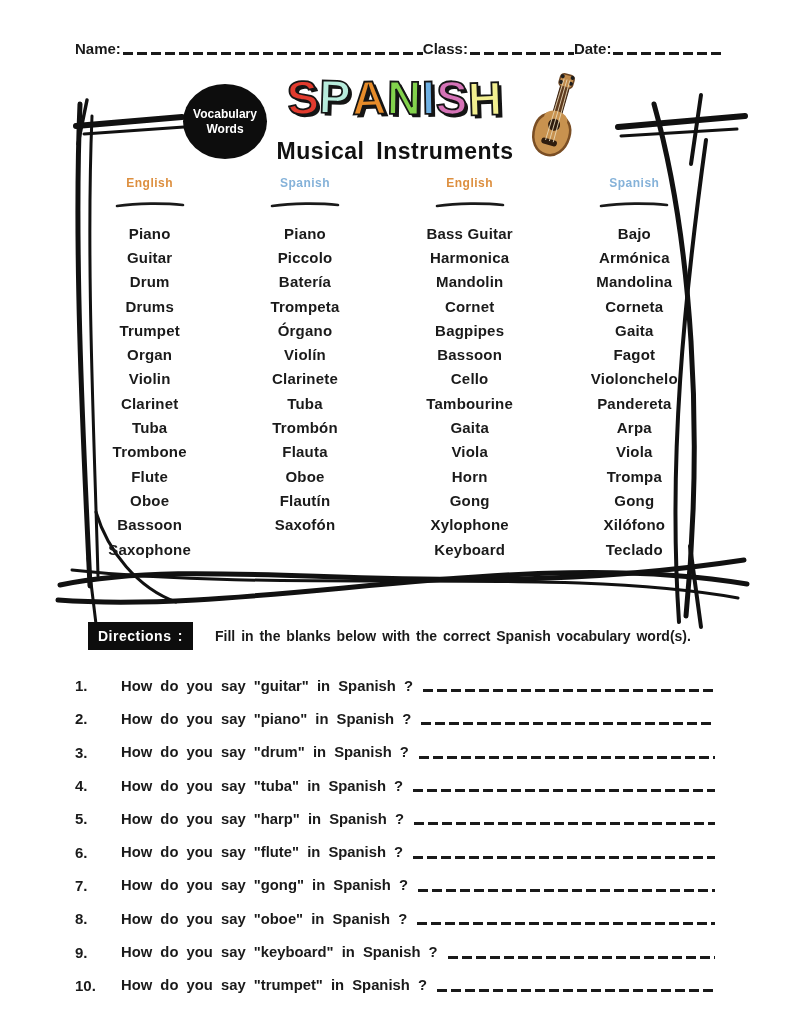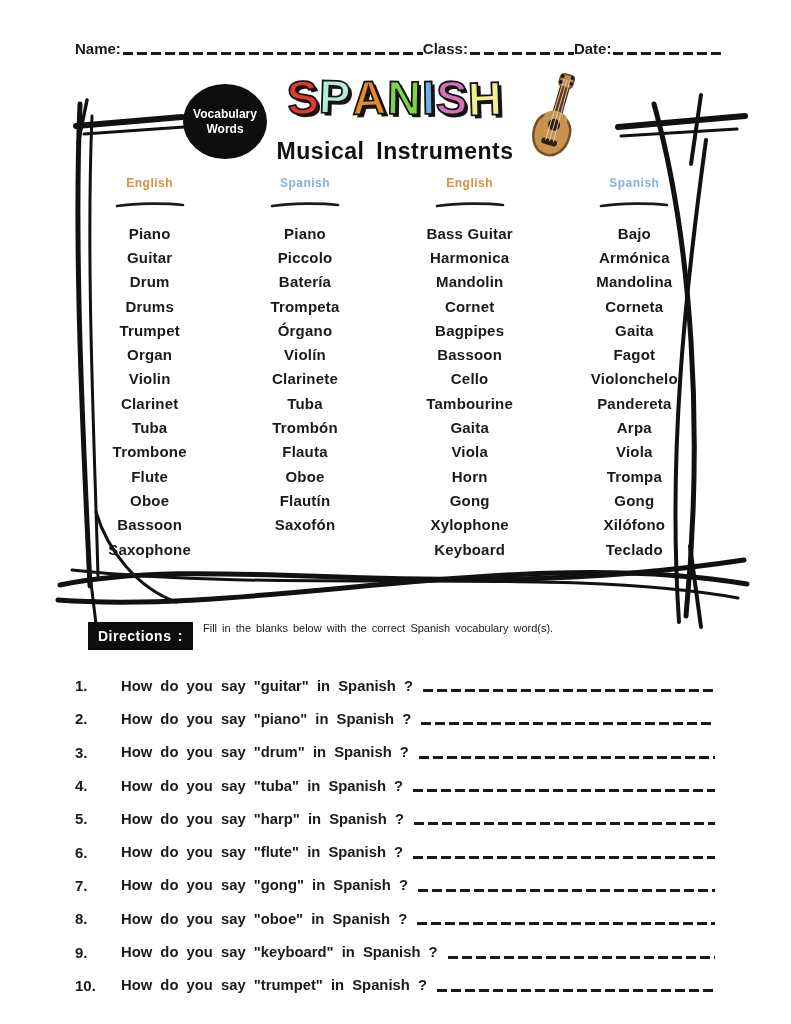--- a/index.html
+++ b/index.html
@@ -49,26 +49,26 @@
     position:absolute; left:72px; top:176px; width:640px;
     display:grid; grid-template-columns:1fr 1fr 1.12fr 1fr; text-align:center;
   }
   .col-hdr { font-size:12px; font-weight:700; letter-spacing:0.5px; height:24px; }
   .hdr-underline { display:block; margin:1px auto 12px auto; }
   .word {
     height:24.3px; font-size:15px; font-weight:600; letter-spacing:0.2px;
     display:flex; align-items:center; justify-content:center; white-space:nowrap;
   }
   
-  .directions { position:absolute; left:88px; top:622px; width:630px; display:flex; }
+  .directions { position:absolute; left:88px; top:622px; width:630px; display:flex; align-items:center; }
   .dir-box {
     background:#0d0d0d; color:#fff; font-size:14px; font-weight:700;
     padding:6px 10px; letter-spacing:0.5px; word-spacing:2px;
   }
-  .dir-text { margin-left:10px; font-size:11px; font-weight:400; word-spacing:2px; }
+  .dir-text { margin-left:22px; font-size:14px; font-weight:700; word-spacing:2px; }
   
   .questions { position:absolute; left:75px; top:669px; width:640px; }
   .q-row { display:flex; align-items:center; height:33.3px; }
   .q-num { width:46px; font-size:15px; font-weight:700; }
   .q-text { font-size:14.8px; font-weight:600; word-spacing:4px; white-space:nowrap; }
   .q-blank { flex:1; height:3px; align-self:center; margin-left:10px; margin-top:10px;
     background:repeating-linear-gradient(to right,#1a1a1a 0 10px,transparent 10px 14px); }
 </style>
 </head>
 <body>

